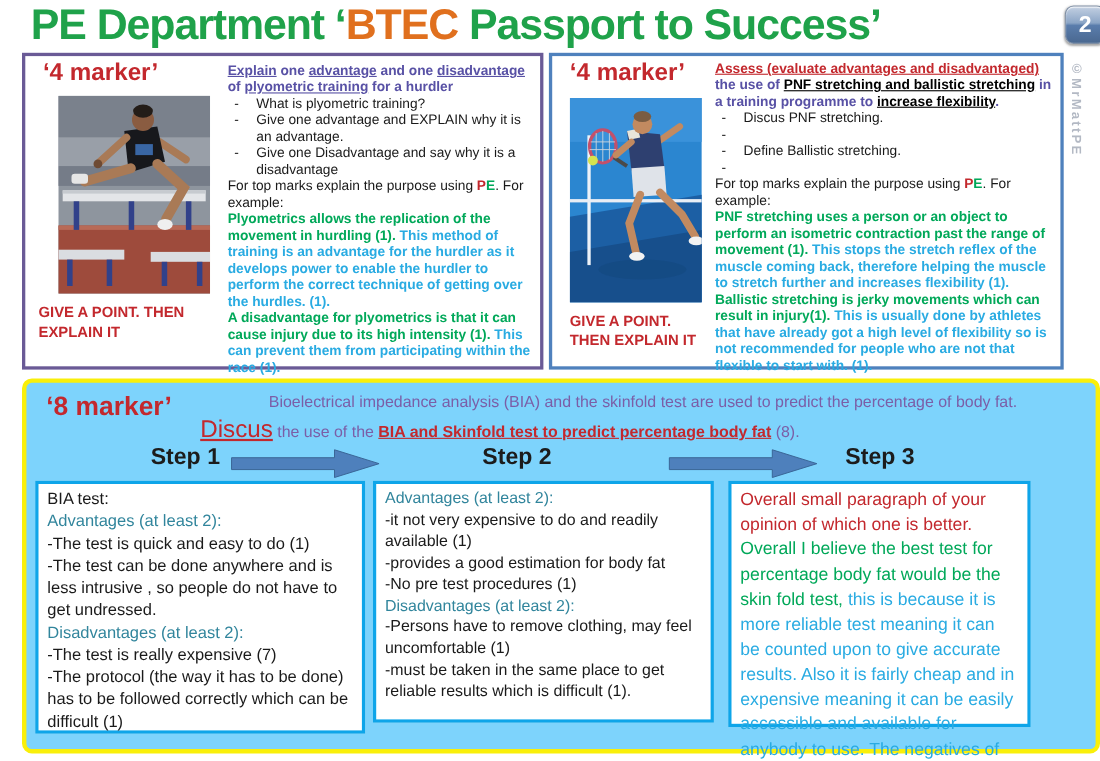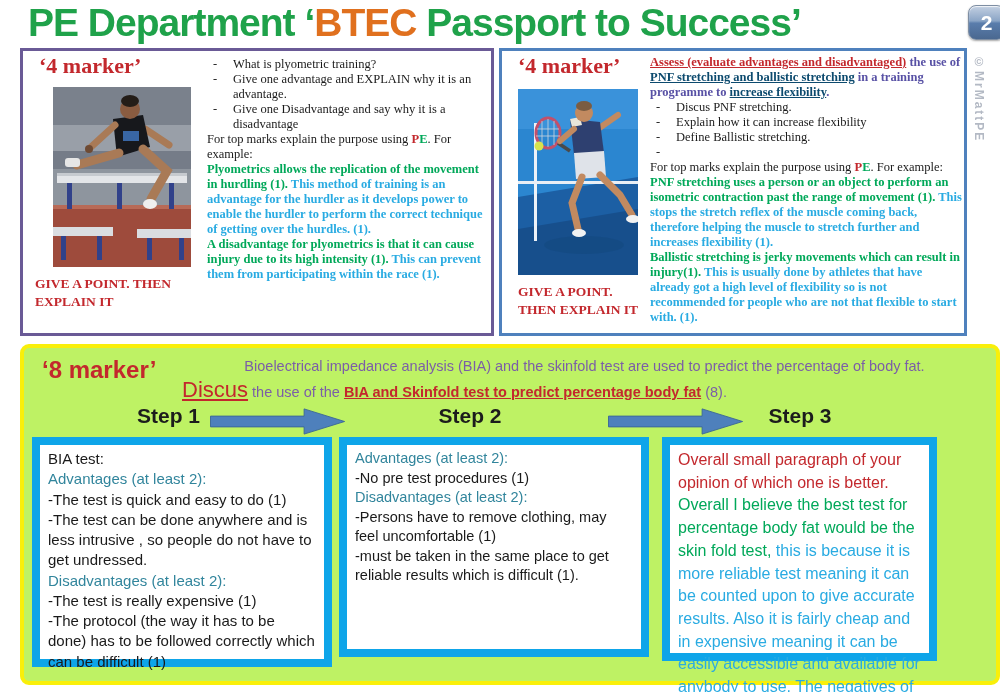--- a/index.html
+++ b/index.html
@@ -12,63 +12,63 @@
   .t-green{color:#1FA24A;}
   .t-orange{color:#E0701E;}
   .badge{position:absolute;left:956px;top:5px;width:35px;height:33px;border-radius:8px;
          background:linear-gradient(#c3d0e2 0%,#8ba5c6 45%,#5a7dac 52%,#4a6890 100%);
          border:1px solid #7e8ea3;box-shadow:inset 0 1px 1px rgba(255,255,255,.8),0 1px 2px rgba(0,0,0,.35);
          color:#fff;font-weight:bold;font-size:21px;text-align:center;line-height:33px;}
   .watermark{position:absolute;left:960px;top:55px;height:175px;color:#b3b9c4;
          font-size:12px;font-weight:bold;writing-mode:vertical-rl;letter-spacing:2px;}
 
   
-  .box{position:absolute;top:48px;height:288px;background:#fff;box-sizing:border-box;font-family:Liberation Serif, serif;}
+  .box{position:absolute;top:48px;height:288px;background:#fff;box-sizing:border-box;}
   .box-left{left:8px;width:474px;border:3px solid #6A5A96;}
   .box-right{left:487px;width:468px;border:3px solid #4F81BD;}
   .marker{position:absolute;left:16px;top:2px;font-size:22px;font-weight:bold;color:#C3282D;}
   .photo{position:absolute;display:block;}
   .box-left  .photo{left:30px;top:36px;width:138px;height:180px;}
   .box-right .photo{left:16px;top:38px;width:120px;height:186px;}
   .caption{position:absolute;font-size:13.5px;font-weight:bold;color:#C3282D;line-height:1.35;}
   .box-left  .caption{left:12px;top:224px;width:165px;}
   .box-right .caption{left:16px;top:232px;width:132px;}
   .textcol{position:absolute;font-size:12.5px;line-height:1.2;color:#1a1a1a;}
   .box-left  .textcol{left:184px;top:6px;width:280px;}
   .box-right .textcol{left:148px;top:4px;width:314px;}
   .heading{font-weight:bold;}
   .u{text-decoration:underline;}
   .hp{color:#5851A5;}
-  .hb{color:#0c4a6e;}
+  .hb{color:#000000;}
   .hr{color:#C3282D;}
   .bullet{display:flex;}
   .bullet .bd{flex:none;width:26px;padding-left:6px;box-sizing:border-box;}
   .answer{font-weight:bold;}
   .g{color:#00A859;}
   .b{color:#29ABE2;}
   .r{color:#C3282D;}
   .k{color:#1a1a1a;}
   .bold{font-weight:bold;}
   .d{display:block;}
   .tl{color:#31859C;}
   .pp{color:#7B5EA7;}
   .ru{color:#C3282D;font-weight:bold;text-decoration:underline;}
 
   
-  .ybox{position:absolute;left:8px;top:344px;width:980px;height:341px;background:#bef264;
+  .ybox{position:absolute;left:8px;top:344px;width:980px;height:341px;background:#7dd3fc;
         border:4px solid #F9EF0A;border-radius:9px;box-sizing:border-box;}
   .marker8{position:absolute;left:18px;top:8px;font-size:24px;font-weight:bold;color:#C3282D;}
   .intro{position:absolute;left:158px;top:10px;width:805px;font-size:14.5px;color:#7B5EA7;text-align:center;}
   .task{position:absolute;left:158px;top:29px;width:805px;font-size:14.5px;color:#7B5EA7;}
   .discus{font-size:22px;color:#C3282D;text-decoration:underline;}
   .step{position:absolute;top:56px;width:110px;text-align:center;font-size:21px;font-weight:600;color:#1c1c1c;}
   .step1{left:66px;text-align:right;} .step2{left:391px;} .step3{left:721px;}
   .arrow{position:absolute;top:60px;width:148px;height:27px;}
   .arrow1{left:180px;} .arrow2{left:578px;}
-  .sbox{position:absolute;top:89px;box-sizing:border-box;border:8px solid #0ea5e9;background:#fff;
+  .sbox{position:absolute;top:89px;box-sizing:border-box;border:3px solid #0ea5e9;background:#fff;
         padding:4px 8px;color:#1a1a1a;}
   .sbox1{left:8px;width:300px;height:230px;font-size:15px;line-height:1.35;}
   .sbox2{left:315px;width:310px;height:220px;font-size:14.5px;line-height:1.35;}
   .sbox3{left:638px;width:275px;height:224px;font-size:16px;line-height:1.42;}
 </style>
 </head>
 <body>
 
 <div class="page">
 
@@ -108,20 +108,21 @@
       <circle cx="36" cy="62" r="4" fill="#6e4a33"></circle>
       <path d="M66,66 L24,78" stroke="#a97a56" stroke-width="9" stroke-linecap="round"></path>
       <rect x="12" y="71" width="15" height="9" rx="3" fill="#e6e6e6"></rect>
       <path d="M90,62 L114,84 L98,112" stroke="#a97a56" stroke-width="9" fill="none" stroke-linecap="round"></path>
       <ellipse cx="97" cy="117" rx="7" ry="5" fill="#efefef"></ellipse>
     </svg>
 
     <div class="caption">GIVE A POINT. THEN EXPLAIN IT</div>
 
     <div class="textcol">
+      <div class="heading"><span class="hp u">Explain</span><span class="hp"> one </span><span class="hp u">advantage</span><span class="hp"> and one </span><span class="hp u">disadvantage</span><span class="hp"> of </span><span class="hp u">plyometric training</span><span class="hp"> for a hurdler</span></div>
       <div class="bullet">
         <span class="bd">-</span>
         <span>What is plyometric training?</span>
       </div>
       <div class="bullet">
         <span class="bd">-</span>
         <span>Give one advantage and EXPLAIN why it is an advantage.</span>
       </div>
       <div class="bullet">
         <span class="bd">-</span>
@@ -164,21 +165,20 @@
     <div class="caption">GIVE A POINT. THEN EXPLAIN IT</div>
 
     <div class="textcol">
       <div class="heading"><span class="hr u">Assess (evaluate advantages and disadvantaged)</span><span class="hp"> the use of </span><span class="hb u">PNF stretching and ballistic stretching</span><span class="hp"> in a training programme to </span><span class="hb u">increase flexibility</span><span class="hp">.</span></div>
       <div class="bullet">
         <span class="bd">-</span>
         <span>Discus PNF stretching.</span>
       </div>
       <div class="bullet">
         <span class="bd">-</span>
-        <span>Explain how it can increase flexibility</span>
       </div>
       <div class="bullet">
         <span class="bd">-</span>
         <span>Define Ballistic stretching.</span>
       </div>
       <div class="bullet">
         <span class="bd">-</span>
       </div>
       <div class="fortop"><span class="k">For top marks explain the purpose using </span><span class="r bold">P</span><span class="g bold">E</span><span class="k">. For example:</span></div>
       <div class="answer"><span class="g">PNF stretching uses a person or an object to perform an isometric contraction past the range of movement (1). </span><span class="b">This stops the stretch reflex of the muscle coming back, therefore helping the muscle to stretch further and increases flexibility (1).</span></div>
@@ -200,25 +200,27 @@
       <polygon points="0,9 104,9 104,1 149,15 104,29 104,21 0,21" fill="#4E80BC" stroke="#3A6596" stroke-width="1"></polygon>
     </svg>
     <div class="step step3">Step 3</div>
 
     <div class="sbox sbox1">
         <span class="k d">BIA test:</span>
         <span class="tl d">Advantages (at least 2):</span>
         <span class="k d">-The test is quick and easy to do (1)</span>
         <span class="k d">-The test can be done anywhere and is less intrusive , so people do not have to get undressed.</span>
         <span class="tl d">Disadvantages (at least 2):</span>
-        <span class="k d">-The test is really expensive (1)</span>
+        <span class="k d">-The test is really expensive (7)</span>
         <span class="k d">-The protocol (the way it has to be done) has to be followed correctly which can be difficult (1)</span>
       </div>
     <div class="sbox sbox2">
         <span class="tl d">Advantages (at least 2):</span>
+        <span class="k d">-it not very expensive to do and readily available (1)</span>
+        <span class="k d">-provides a good estimation for body fat</span>
         <span class="k d">-No pre test procedures (1)</span>
         <span class="tl d">Disadvantages (at least 2):</span>
         <span class="k d">-Persons have to remove clothing, may feel uncomfortable (1)</span>
         <span class="k d">-must be taken in the same place to get reliable results which is difficult (1).</span>
       </div>
     <div class="sbox sbox3"><span class="r d">Overall small paragraph of your opinion of which one is better.</span><span class="g">Overall I believe the best test for percentage body fat would be the skin fold test, </span><span class="b">this is because it is more reliable test meaning it can be counted upon to give accurate results. Also it is fairly cheap and in expensive meaning it can be  easily accessible and available for anybody to use. The negatives of people having to remove clothing can be a big issue but this can be resolved easily by doing it within a private environment.</span></div>
   </section>
 
 </div>
 

